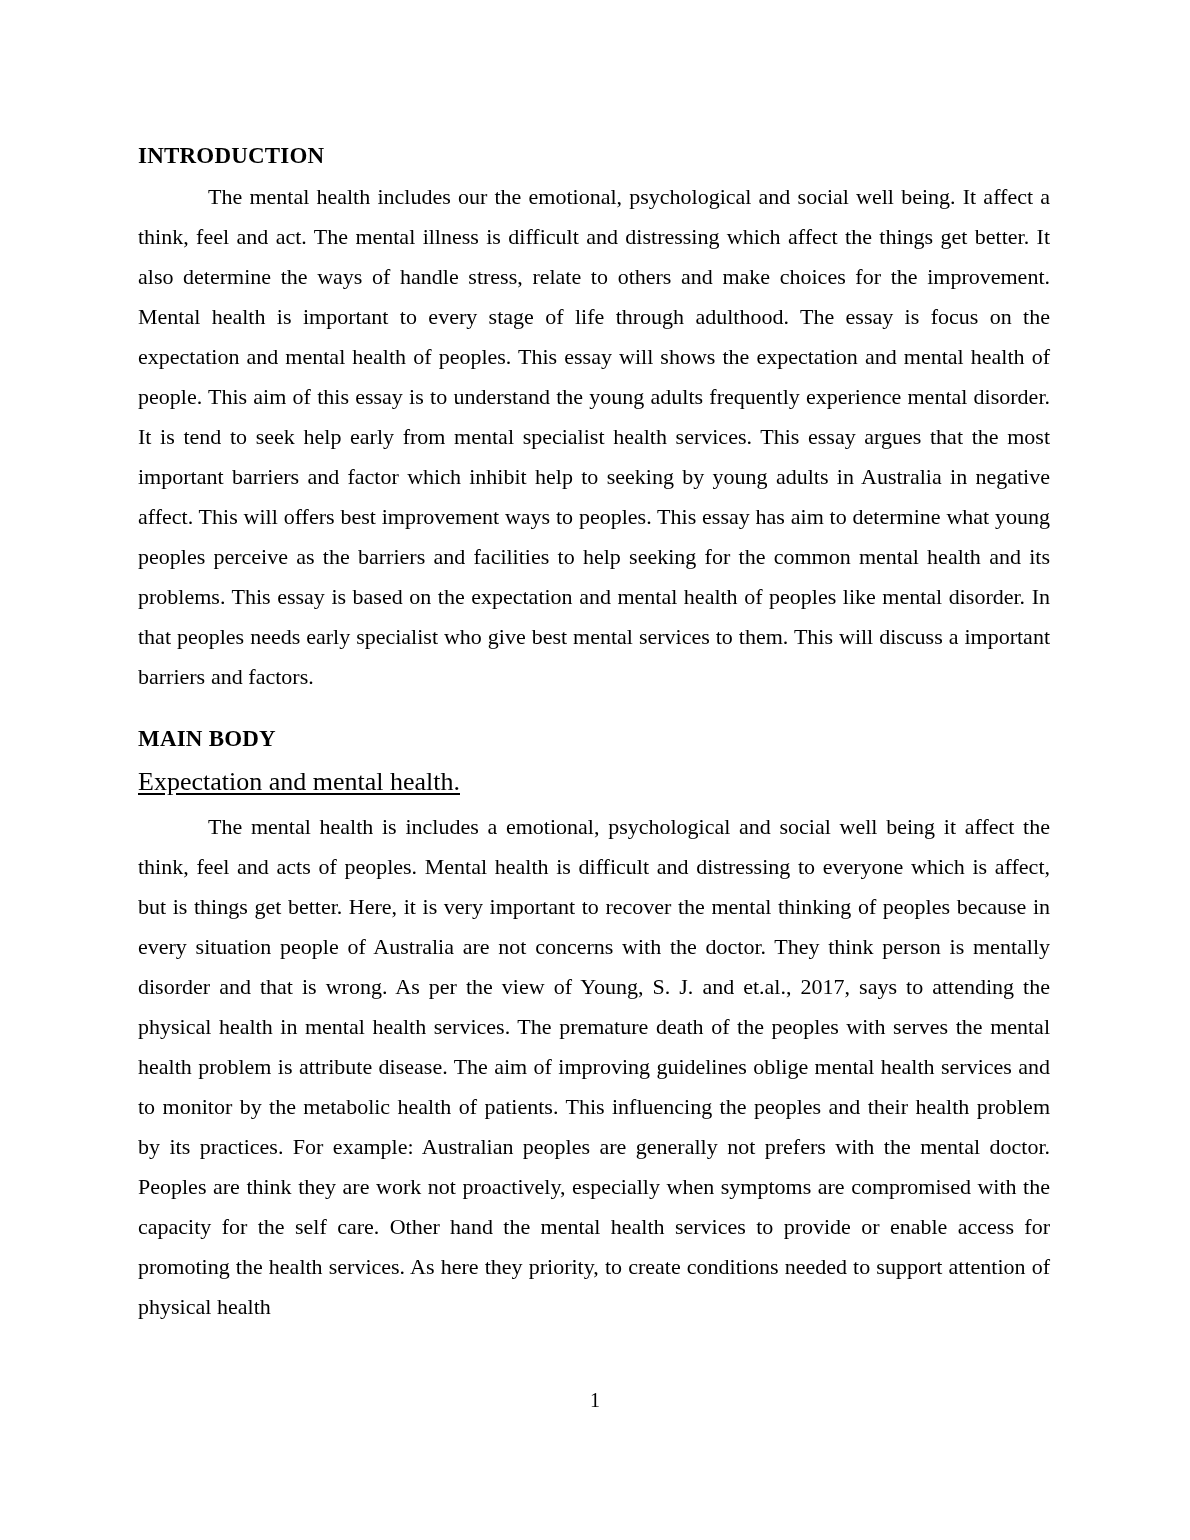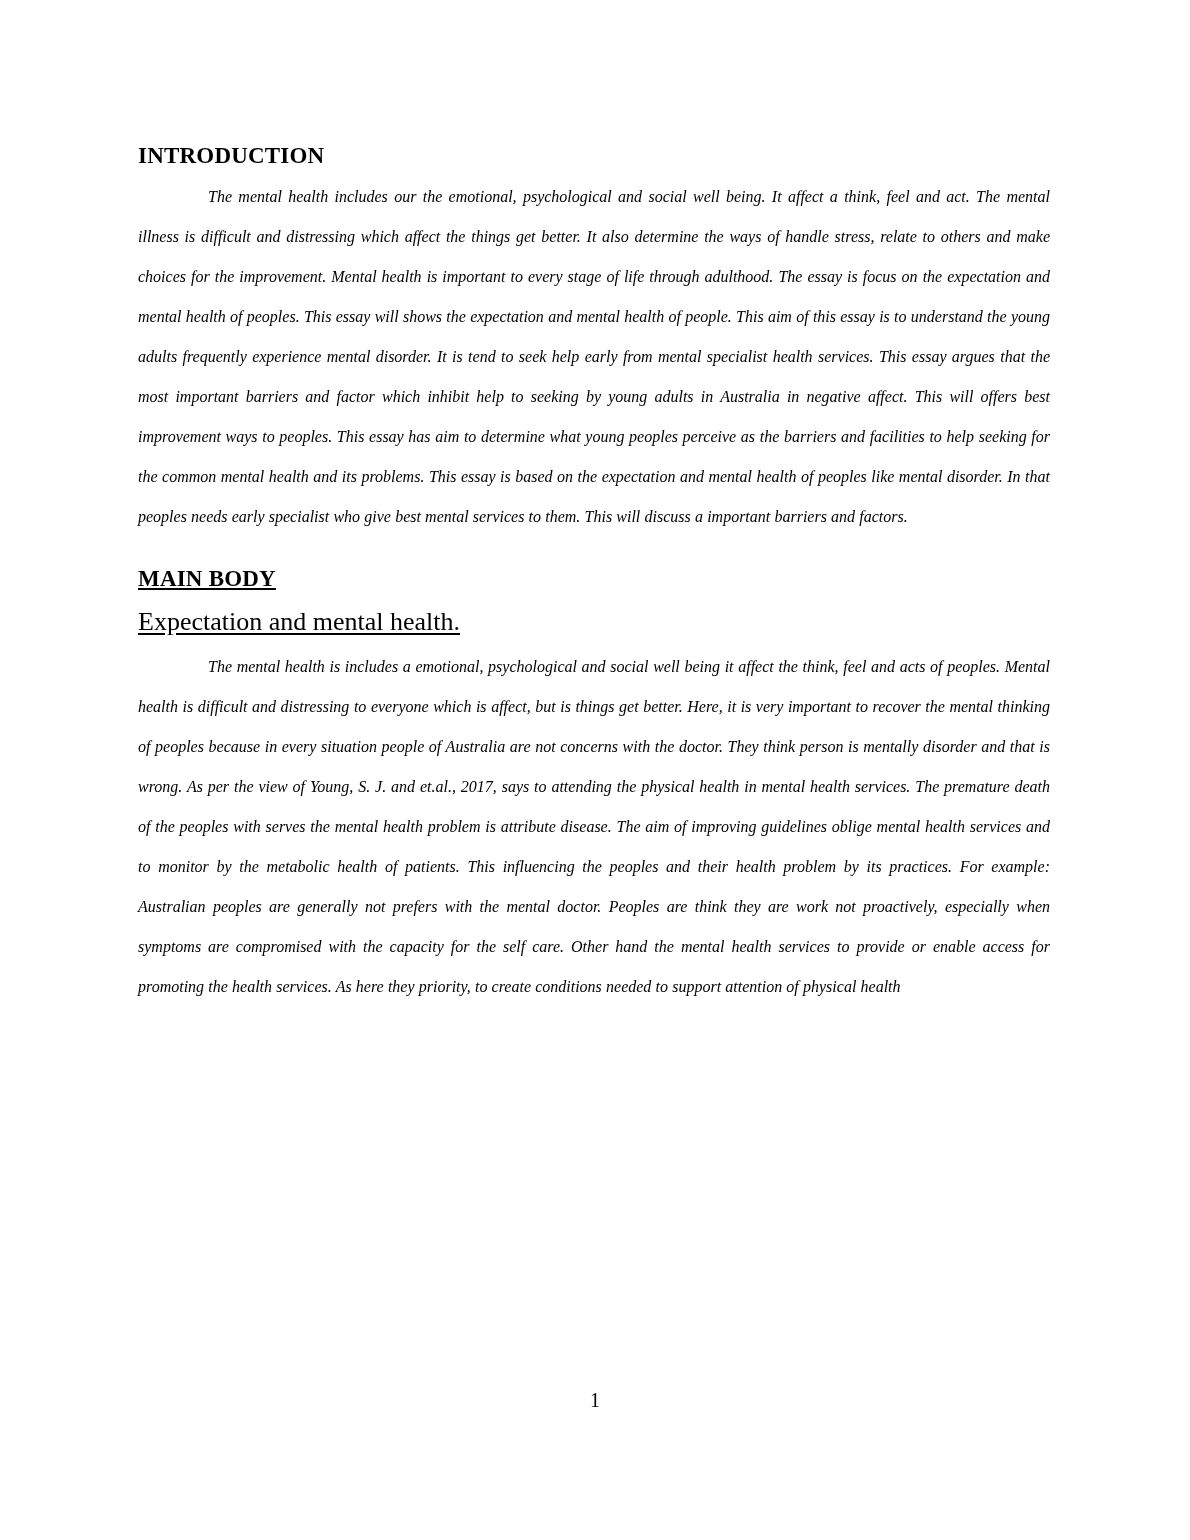--- a/index.html
+++ b/index.html
@@ -26,40 +26,38 @@
   .h-main {
     font-size: 23px;
     font-weight: bold;
     line-height: 1.35;
     margin: 0 0 6px 0;
     letter-spacing: 0.2px;
   }
   .h-main.second {
     margin-top: 26px;
     margin-bottom: 10px;
-    text-decoration: underline;
   }
   .h-sub {
     font-size: 26px;
     font-weight: normal;
     text-decoration: underline;
     text-underline-offset: 3px;
     line-height: 1.35;
     margin: 0 0 8px 0;
   }
   .para {
-    font-size: 16px;
+    font-size: 22px;
     line-height: 40px;
     text-align: justify;
     text-justify: inter-word;
     text-indent: 70px;
     margin: 0;
     hyphens: none;
     word-spacing: 0.2px;
-    font-style: italic;
   }
   .page-number {
     position: absolute;
     left: 0;
     right: 0;
     top: 1390px;
     text-align: center;
     font-size: 20px;
     line-height: 1;
   }

